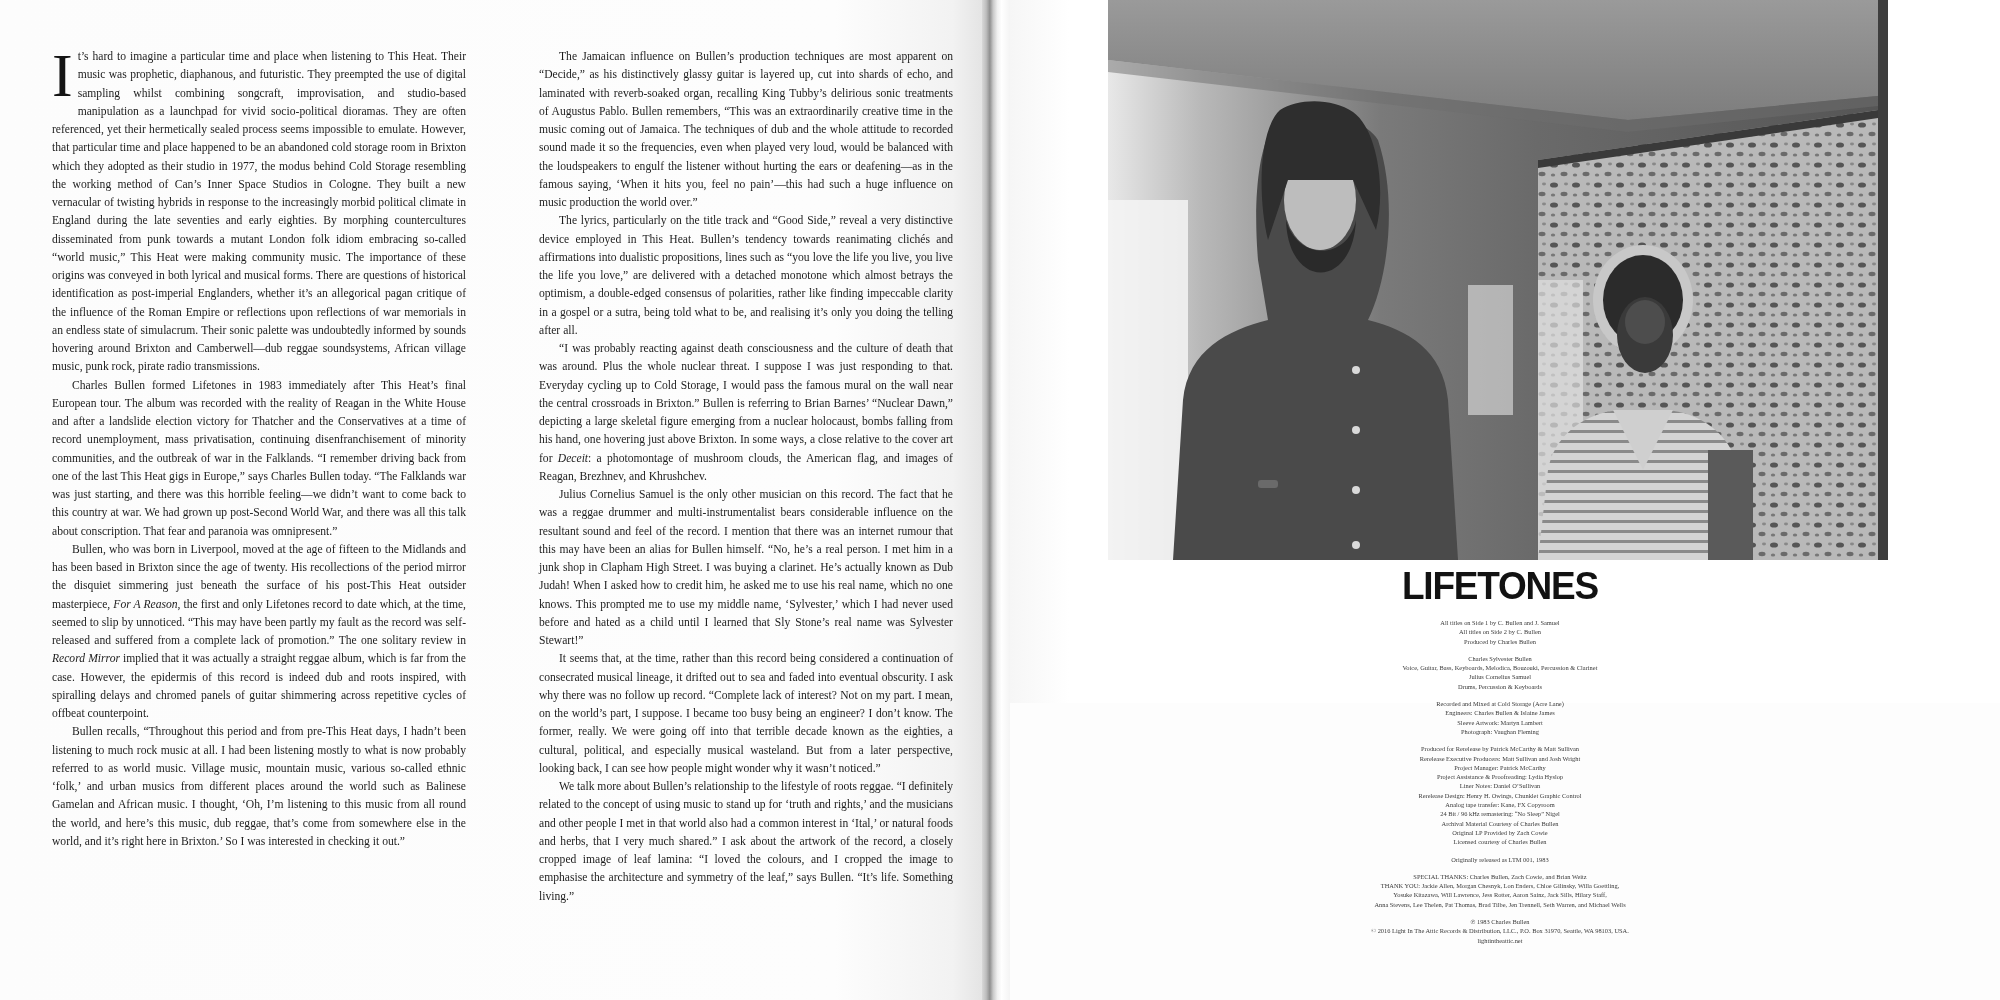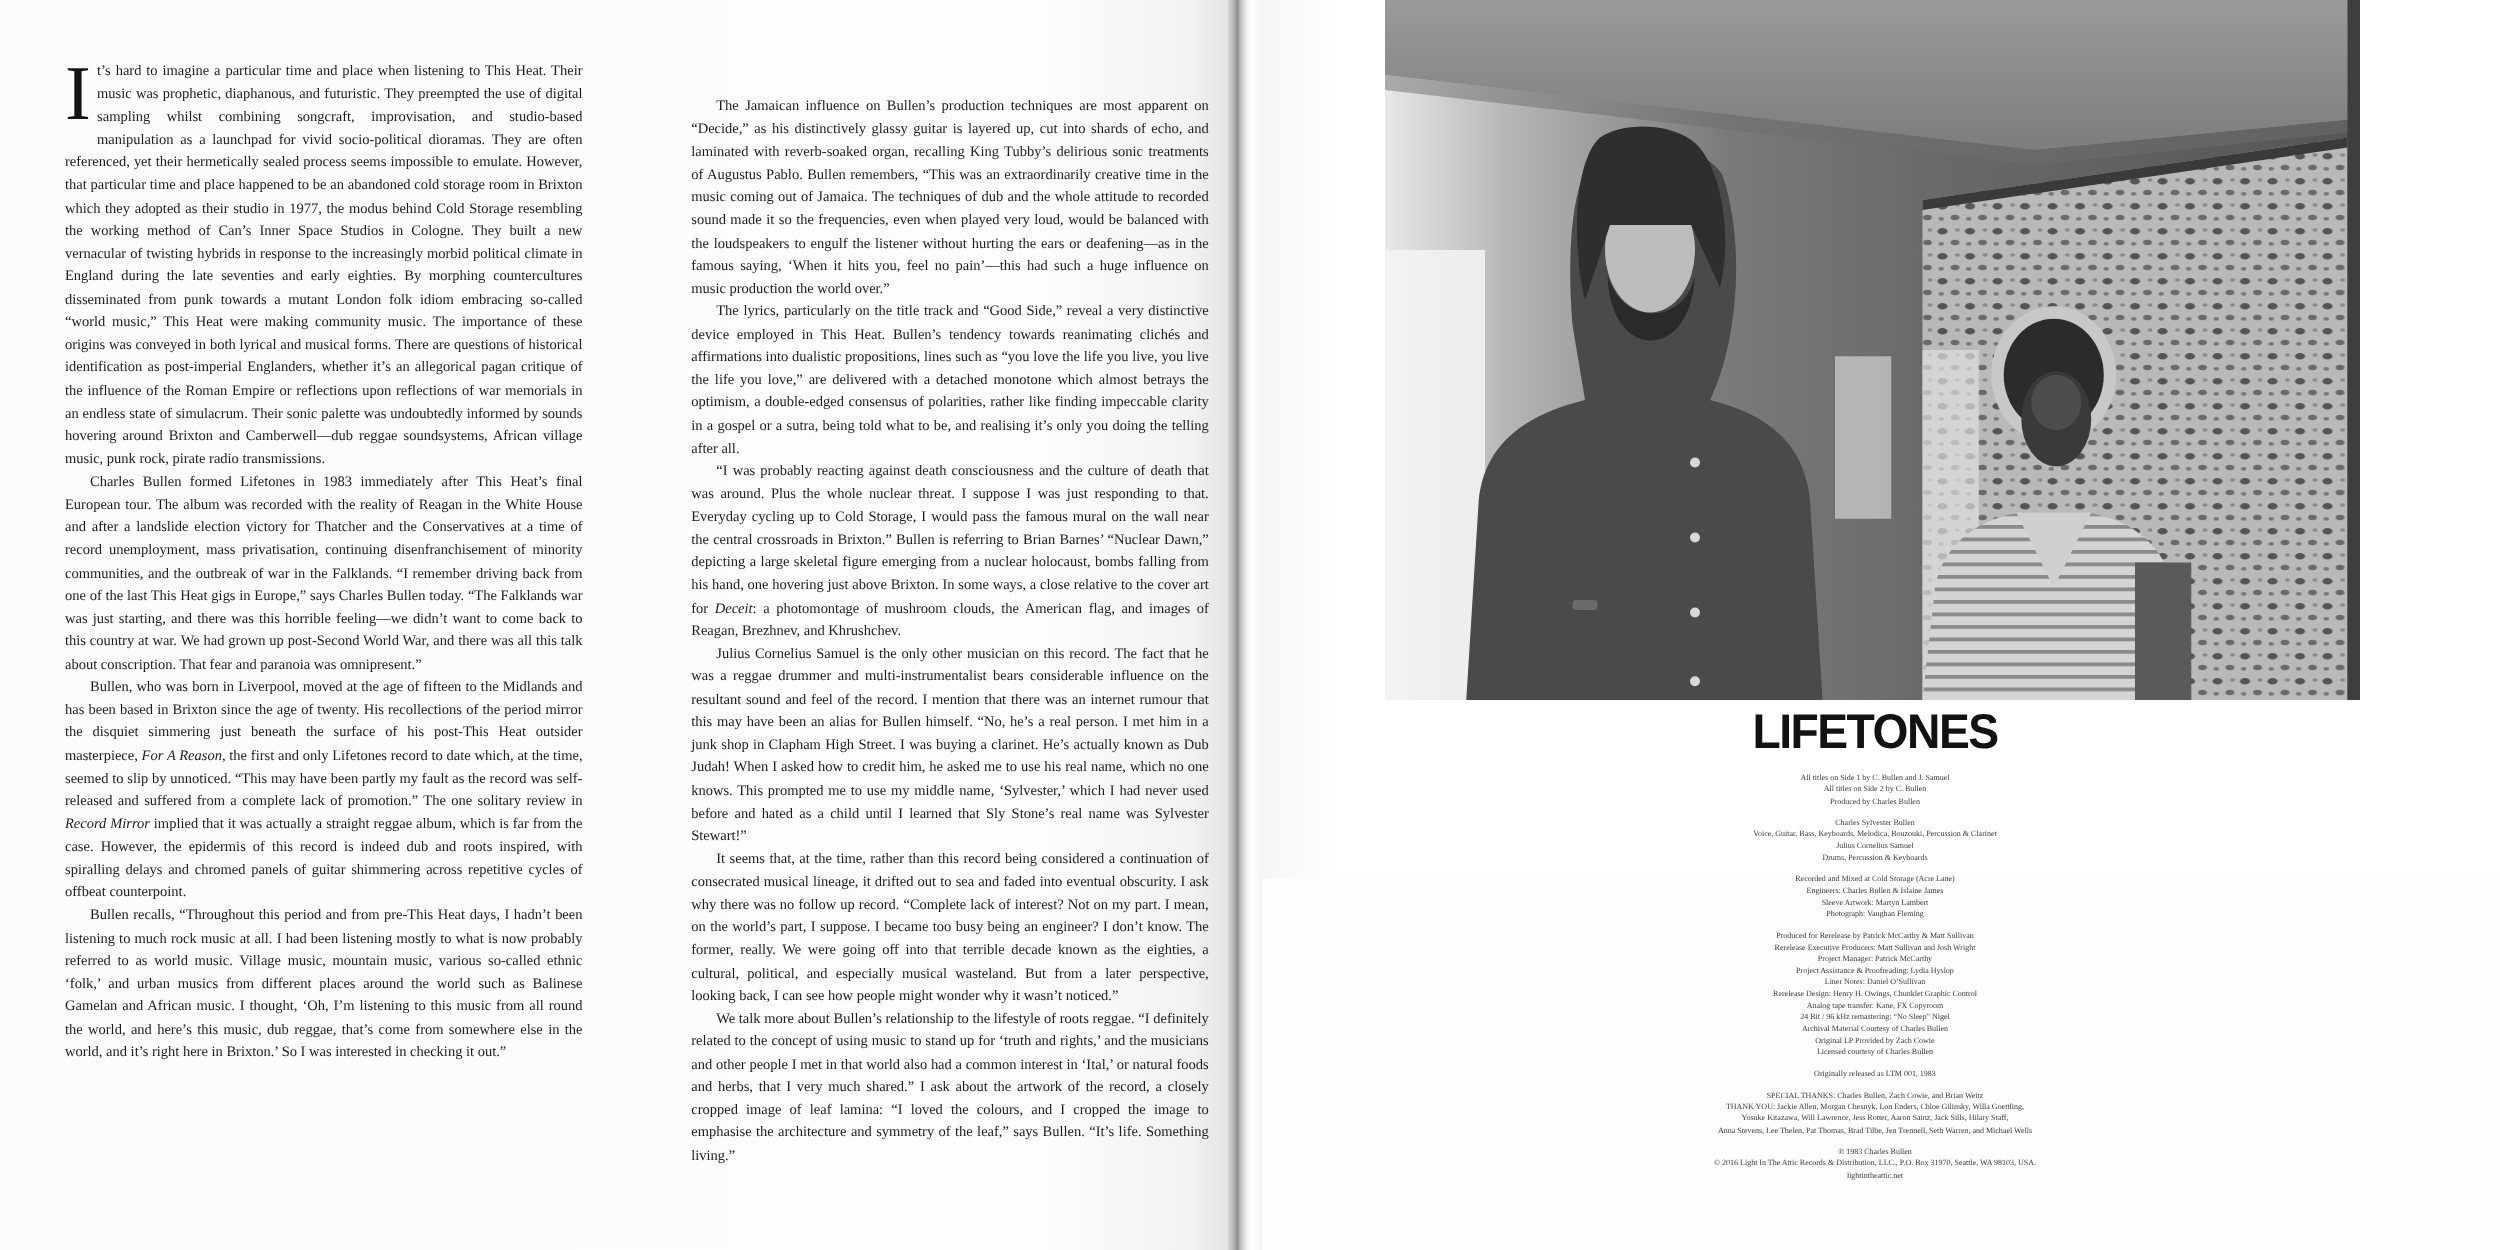--- a/index.html
+++ b/index.html
@@ -11,21 +11,21 @@
     
     .page-left {
       position: absolute; left: 0; top: 0; width: 982px; height: 1000px;
       background: linear-gradient(to right, #fcfcfc 0%, #fdfdfd 85%, #f2f2f2 97%, #e4e4e4 100%);
     }
     .col {
       position: absolute; top: 48px; width: 414px;
       font-size: 11.6px; line-height: 18.25px; text-align: justify; hyphens: manual;
     }
     .col-1 { left: 52px; }
-    .col-2 { left: 553px; margin-top: 28px; }
+    .col-2 { left: 539px; }
     .col p { text-indent: 20px; }
     .col p.first { text-indent: 0; }
     .dropcap {
       float: left; font-size: 62px; line-height: 50px; height: 54px;
       margin: 2px 5px 0 0; font-family: "Liberation Serif", serif; color: #141414;
     }
     .col i { }
 
     
     .gutter {

